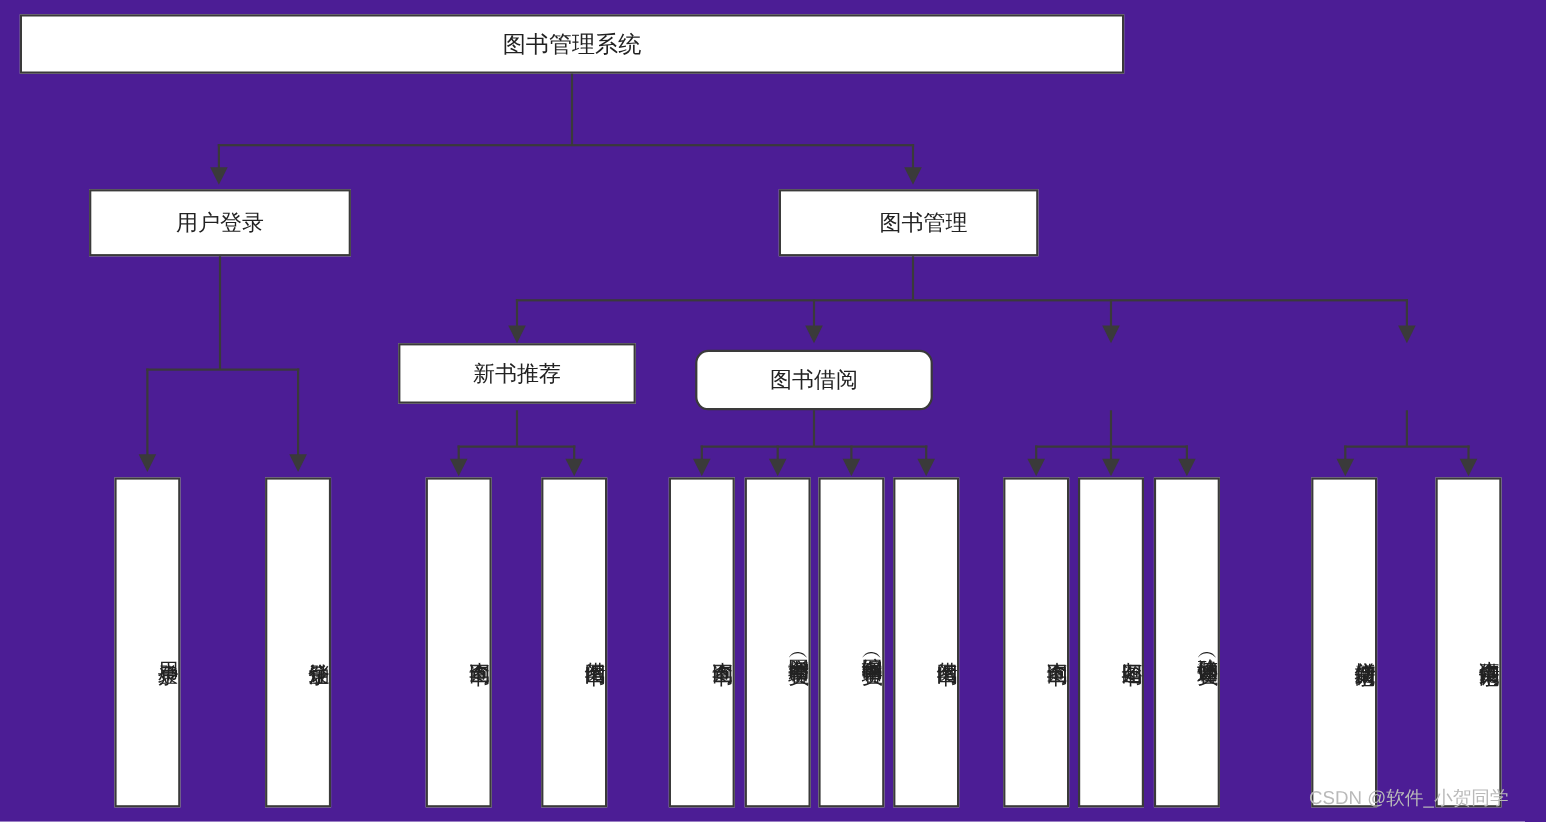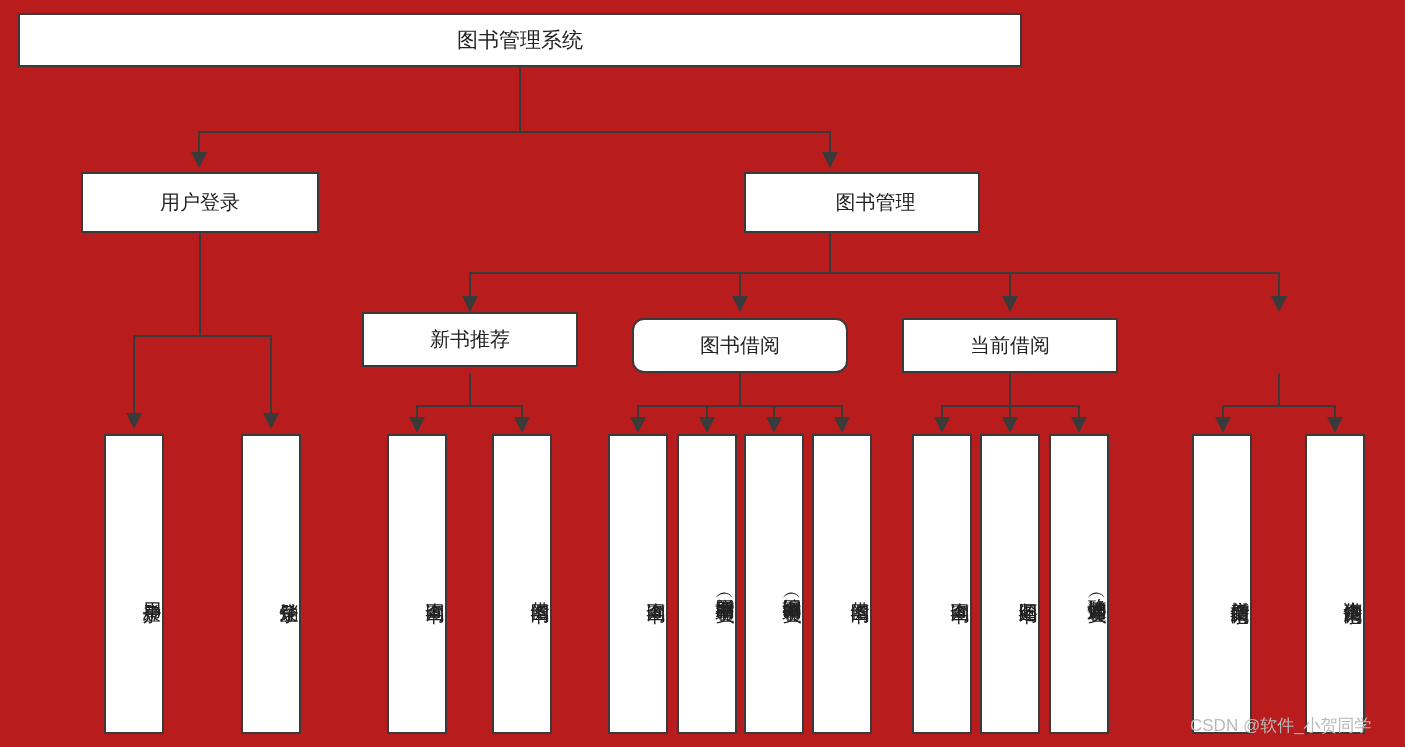--- a/index.html
+++ b/index.html
@@ -7,21 +7,21 @@
     padding: 0;
     background: #ffffff;
   }
   body {
     font-family: "Liberation Sans", "DejaVu Sans", sans-serif;
   }
   #canvas {
     position: relative;
     width: 1405px;
     height: 747px;
-    background: #b91c1c;
+    background: #4c1d95;
     overflow: hidden;
   }
   .node {
     position: absolute;
     box-sizing: border-box;
     border: 2px solid #3a3a3a;
     background: #ffffff;
     display: flex;
     align-items: center;
     justify-content: center;
@@ -89,21 +89,21 @@
   <div class="conn hline" style="left:198px; top:131px; width:633px; height:2px;"></div>
 
   <div class="conn vline" style="left:198px; top:131px; width:2px; height:23px;"></div>
   <div class="arrow" style="left:191px; top:152px;"></div>
   <div class="conn vline" style="left:829px; top:131px; width:2px; height:23px;"></div>
   <div class="arrow" style="left:822px; top:152px;"></div>
 
   <div class="node lvl2" style="left:81px; top:172px; width:238px; height:61px;">
     <span class="lbl">用户登录</span>
   </div>
-  <div class="node lvl2" style="left:744px; top:172px; width:236px; height:61px;padding-left:27px;">
+  <div class="node lvl2" style="left:708px; top:172px; width:236px; height:61px;padding-left:27px;">
     <span class="lbl">图书管理</span>
   </div>
 
   <div class="conn vline" style="left:199px; top:233px; width:2px; height:103px;"></div>
   <div class="conn hline" style="left:133px; top:335px; width:139px; height:2px;"></div>
   <div class="conn vline" style="left:133px; top:335px; width:2px; height:80px;"></div>
   <div class="arrow" style="left:126px; top:413px;"></div>
   <div class="conn vline" style="left:270px; top:335px; width:2px; height:80px;"></div>
   <div class="arrow" style="left:263px; top:413px;"></div>
 
@@ -117,23 +117,20 @@
   <div class="arrow" style="left:1002px; top:296px;"></div>
   <div class="conn vline" style="left:1278px; top:272px; width:2px; height:26px;"></div>
   <div class="arrow" style="left:1271px; top:296px;"></div>
 
   <div class="node lvl3" style="left:362px; top:312px; width:216px; height:55px;">
     <span class="lbl">新书推荐</span>
   </div>
   <div class="node lvl3" style="left:632px; top:318px; width:216px; height:55px;border-radius:12px;">
     <span class="lbl">图书借阅</span>
   </div>
-  <div class="node lvl3" style="left:902px; top:318px; width:216px; height:55px;">
-    <span class="lbl">当前借阅</span>
-  </div>
 
   <div class="conn vline" style="left:469px; top:373px; width:2px; height:33px;"></div>
   <div class="conn hline" style="left:416px; top:405px; width:107px; height:2px;"></div>
   <div class="conn vline" style="left:416px; top:405px; width:2px; height:14px;"></div>
   <div class="arrow" style="left:409px; top:417px;"></div>
   <div class="conn vline" style="left:521px; top:405px; width:2px; height:14px;"></div>
   <div class="arrow" style="left:514px; top:417px;"></div>
 
   <div class="conn vline" style="left:739px; top:373px; width:2px; height:33px;"></div>
   <div class="conn hline" style="left:637px; top:405px; width:206px; height:2px;"></div>

